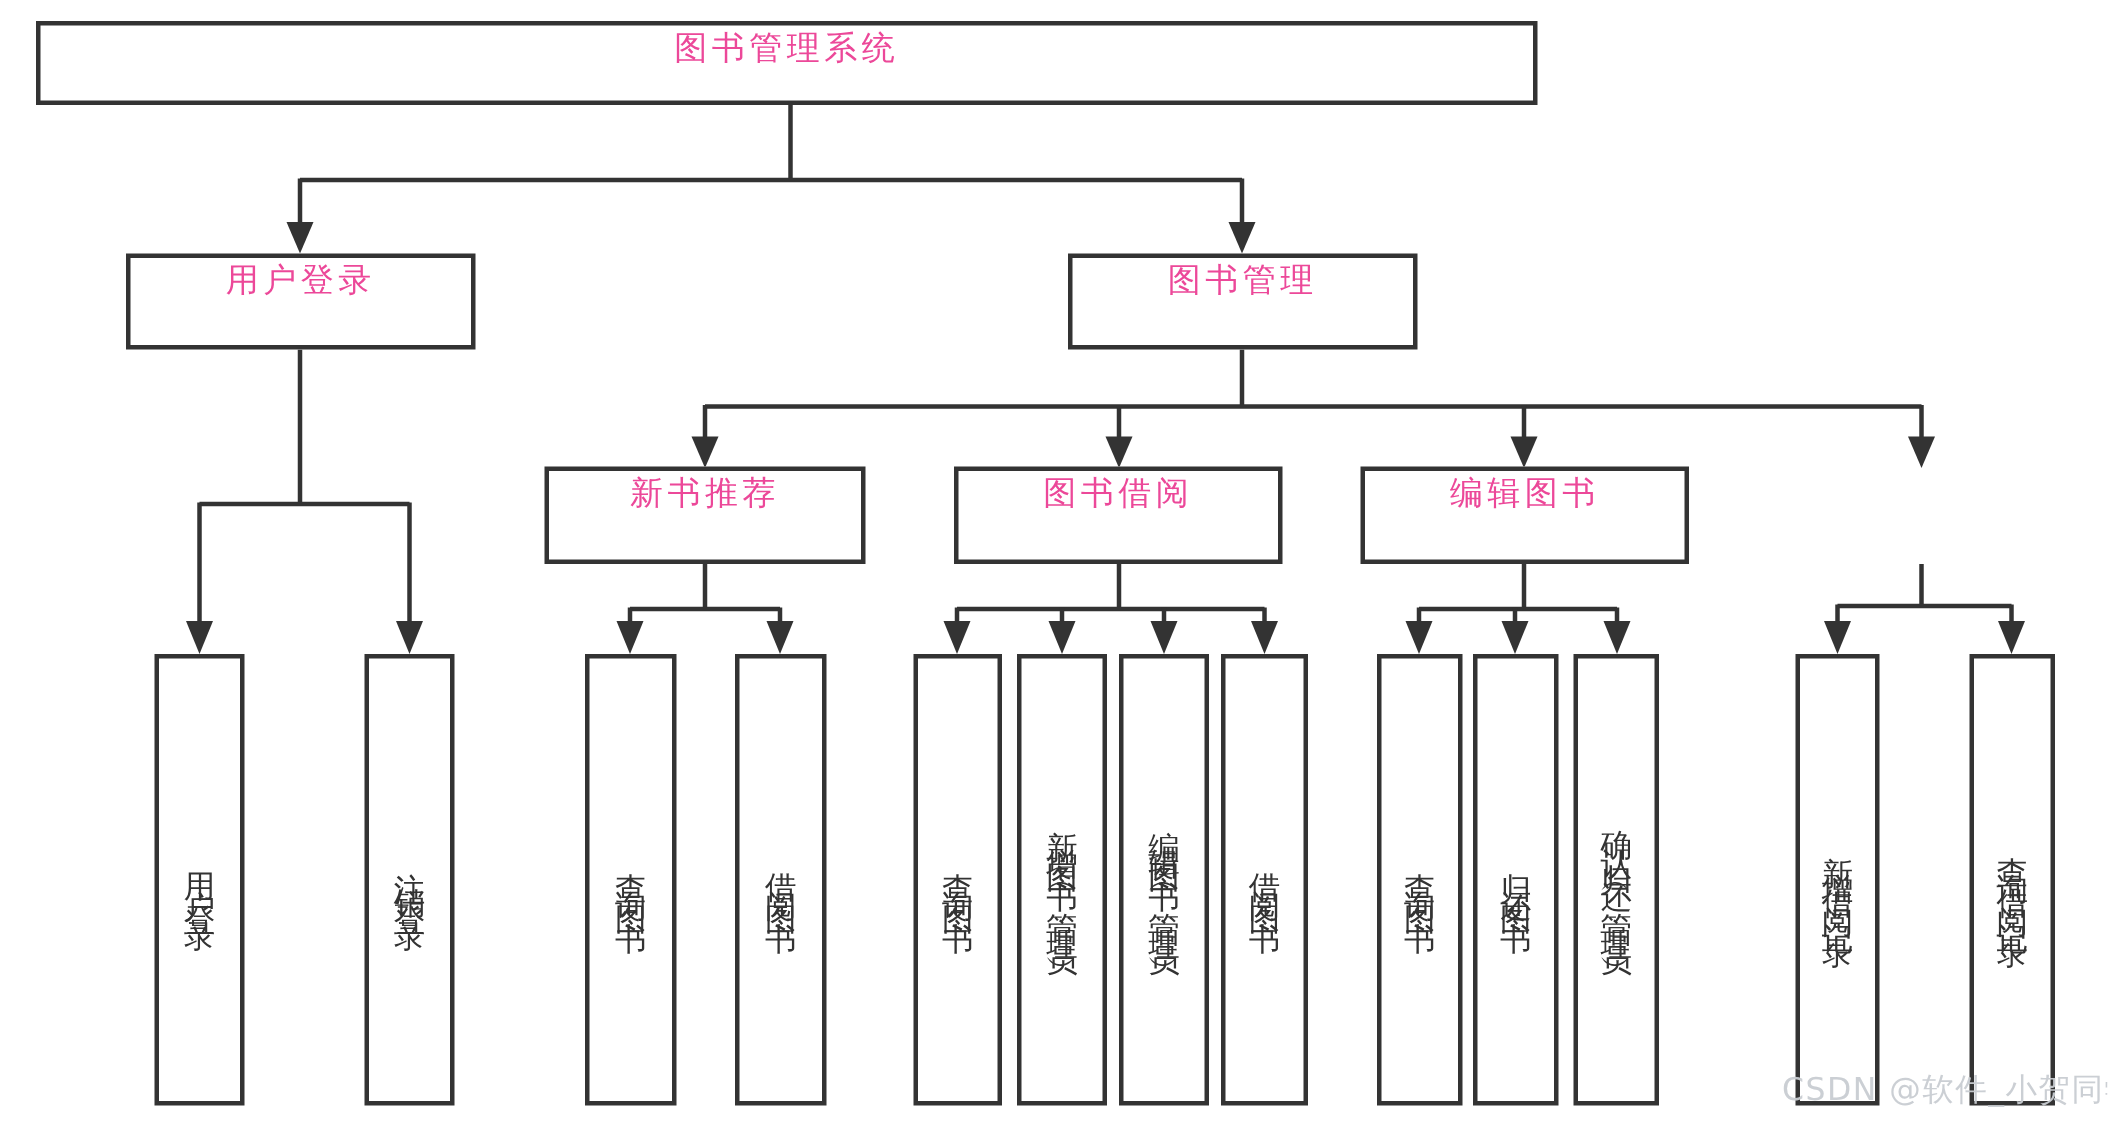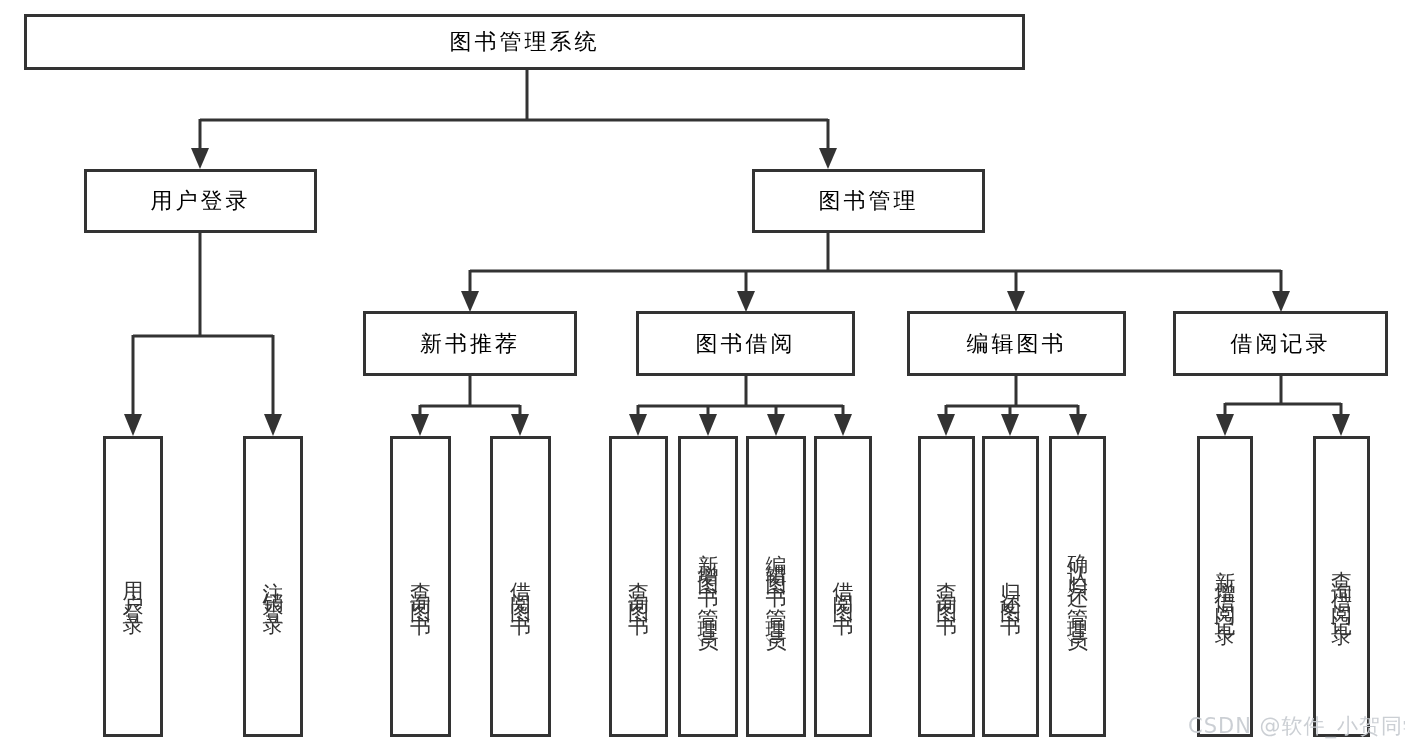--- a/index.html
+++ b/index.html
@@ -15,25 +15,25 @@
     position: absolute;
     left: 0; top: 0;
     width: 1405px; height: 747px;
   }
   .hbox {
     position: absolute;
     box-sizing: border-box;
     border: 3px solid #333333;
     background: #ffffff;
     display: flex;
-    align-items: center;
+    align-items: flex-start;
     justify-content: center;
     font-size: 22px;
     letter-spacing: 3px;
-    color: #000000;
+    color: #ec4899;
     white-space: nowrap;
   }
   .vbox {
     position: absolute;
     top: 436px;
     height: 301px;
     box-sizing: border-box;
     border: 3px solid #333333;
     background: #ffffff;
     display: flex;
@@ -131,36 +131,33 @@
     </g>
   </svg>
 
   <div class="hbox" style="left:24px; top:14px; width:1001px; height:56px;">
     <span>图书管理系统</span>
   </div>
 
   <div class="hbox" style="left:84px; top:169px; width:233px; height:64px;">
     <span>用户登录</span>
   </div>
-  <div class="hbox" style="left:712px; top:169px; width:233px; height:64px;margin-left:40px;">
+  <div class="hbox" style="left:712px; top:169px; width:233px; height:64px;">
     <span>图书管理</span>
   </div>
 
   <div class="hbox" style="left:363px; top:311px; width:214px; height:65px;">
     <span>新书推荐</span>
   </div>
   <div class="hbox" style="left:636px; top:311px; width:219px; height:65px;">
     <span>图书借阅</span>
   </div>
   <div class="hbox" style="left:907px; top:311px; width:219px; height:65px;">
     <span>编辑图书</span>
   </div>
-  <div class="hbox" style="left:1173px; top:311px; width:215px; height:65px;">
-    <span>借阅记录</span>
-  </div>
 
   <div class="vbox" style="left:103px; width:60px;">
     <span class="vtext">用户登录</span>
   </div>
   <div class="vbox" style="left:243px; width:60px;">
     <span class="vtext">注销登录</span>
   </div>
 
   <div class="vbox" style="left:390px; width:61px;">
     <span class="vtext">查询图书</span>

